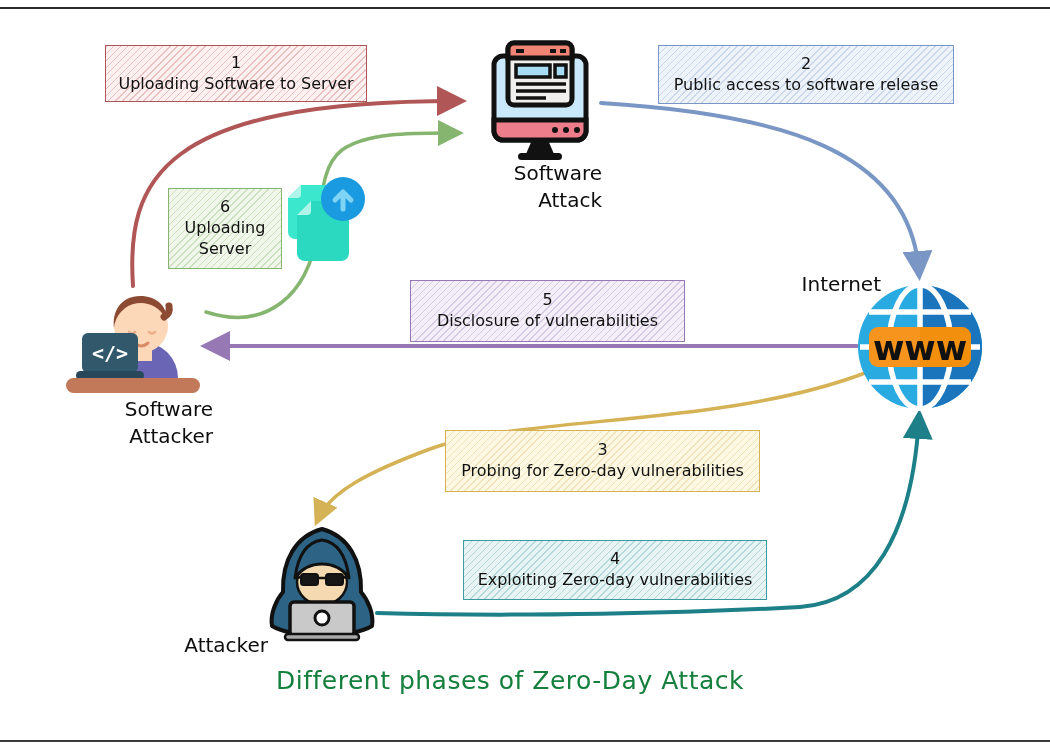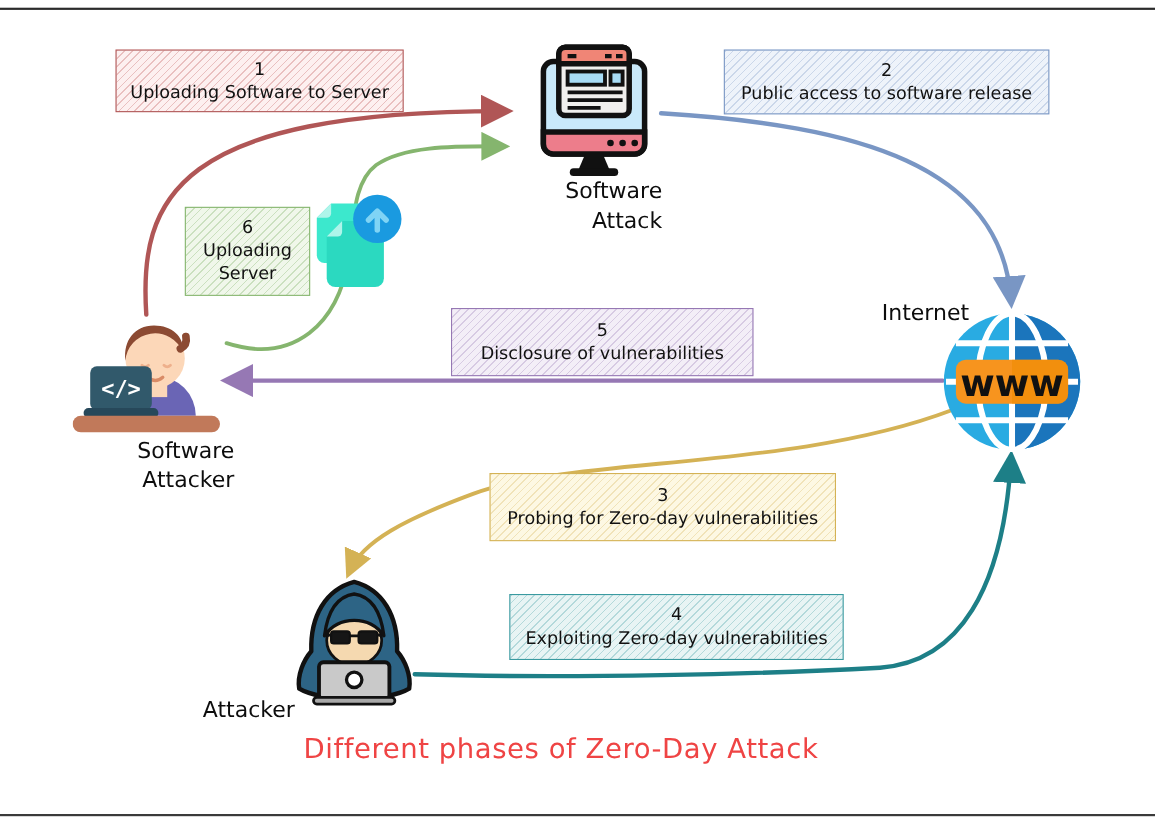--- a/index.html
+++ b/index.html
@@ -13,21 +13,21 @@
   svg.layer{position:absolute;left:0;top:0;z-index:1;}
   .step-box{
     position:absolute;z-index:3;display:flex;flex-direction:column;align-items:center;justify-content:center;
     text-align:center;font-size:16px;line-height:1.3;color:#111;
   }
   .step-num{font-size:16px;}
   .node-label{position:absolute;z-index:3;text-align:right;font-size:20px;line-height:1.35;color:#0d0d0d;}
   .icon-wrap{position:absolute;z-index:2;}
   #diagram-title{
     position:absolute;left:0;top:666px;width:1020px;text-align:center;
-    font-size:25px;color:#ef4444;z-index:3;letter-spacing:.5px;
+    font-size:25px;color:#15803d;z-index:3;letter-spacing:.5px;
   }
   
   #box-1{left:105px;top:45px;width:260px;height:55px;border:1.7px solid #b05656;
     background:#fdf0f0 repeating-linear-gradient(135deg,rgba(192,90,90,.32) 0 1px,transparent 1px 5px);}
   #box-2{left:658px;top:45px;width:294px;height:57px;border:1.7px solid #7996c4;
     background:#eef3fa repeating-linear-gradient(135deg,rgba(121,150,196,.30) 0 1px,transparent 1px 5px);}
   #box-3{left:445px;top:430px;width:313px;height:60px;border:1.7px solid #d4b255;
     background:#fdf8e3 repeating-linear-gradient(135deg,rgba(212,178,85,.30) 0 1px,transparent 1px 5px);}
   #box-4{left:463px;top:540px;width:302px;height:58px;border:1.7px solid #3a9aa0;
     background:#e8f4f4 repeating-linear-gradient(135deg,rgba(58,154,160,.30) 0 1px,transparent 1px 5px);}

